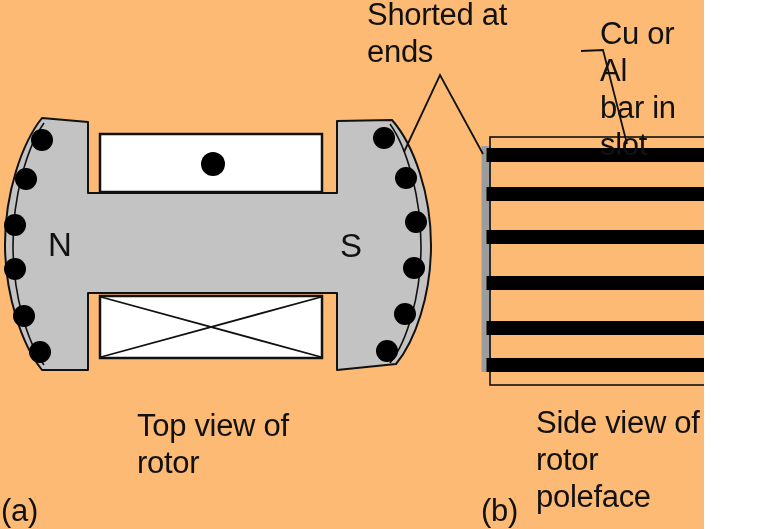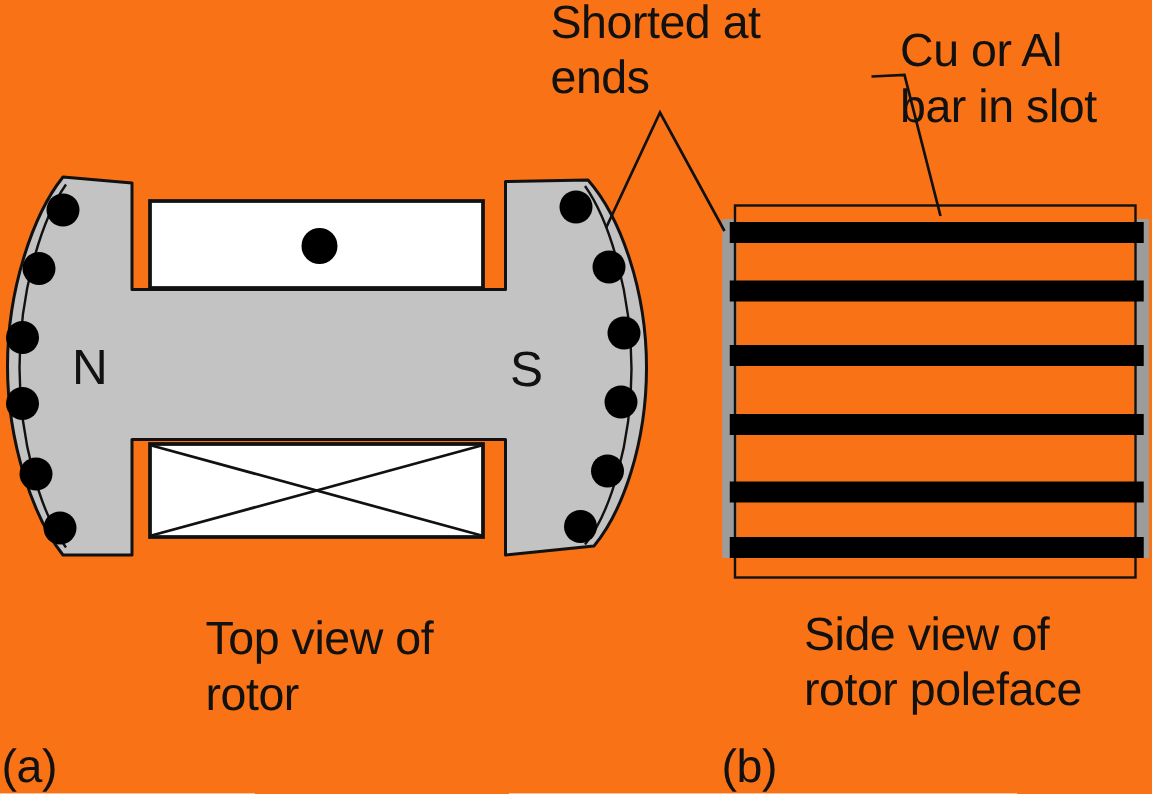--- a/index.html
+++ b/index.html
@@ -1,19 +1,19 @@
 <!DOCTYPE html>
 <html><head>
 <meta charset="utf-8">
 <style>
   html,body{margin:0;padding:0;background:#ffffff;}
   #stage{
     position:relative;
-    width:768px;height:529px;
-    background:#f97316;
+    width:704px;height:529px;
+    background:#fdba74;
     overflow:hidden;
     font-family:"Liberation Sans","DejaVu Sans",sans-serif;
     color:#111111;
   }
   #stage svg{position:absolute;left:0;top:0;}
   .lbl{
     position:absolute;
     font-size:31px;
     line-height:37px;
     white-space:pre-line;

